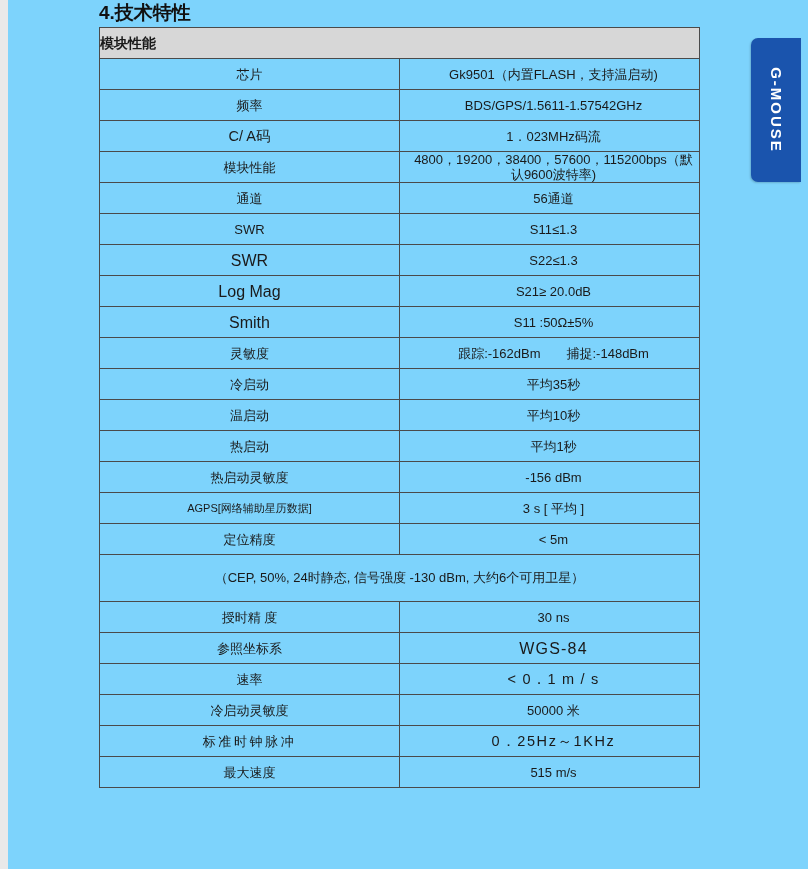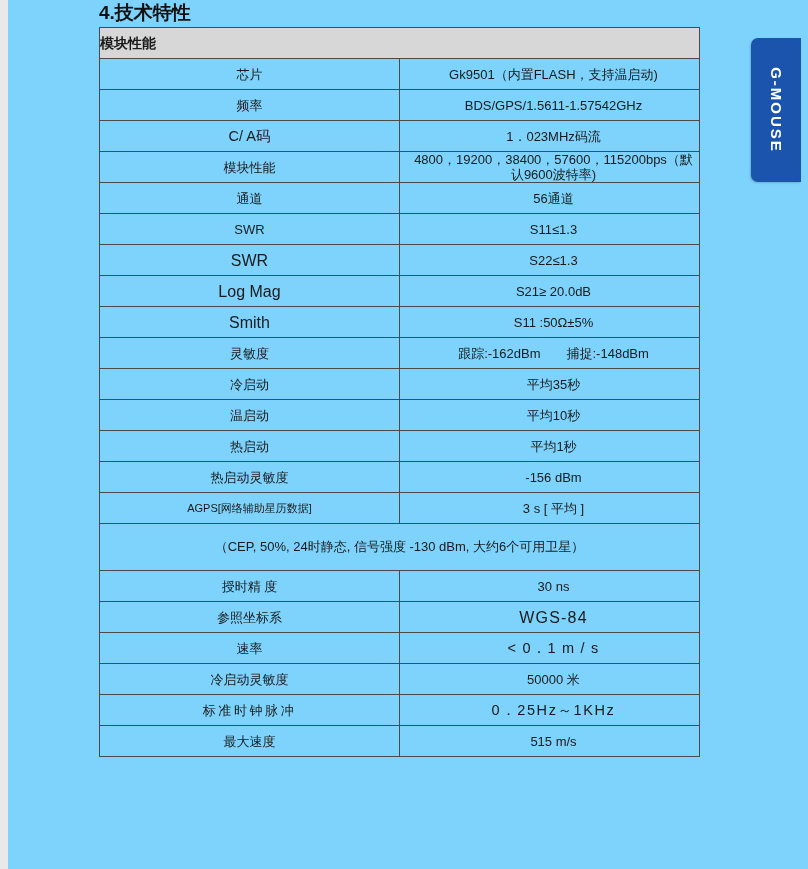--- a/index.html
+++ b/index.html
@@ -290,20 +290,28 @@
 
       <tr>
         <td class="col-label">
             <span class="lbl fs-sm">AGPS[网络辅助星历数据]</span>
           </td>
         <td class="col-value">
             <span class="val fs-base">3 s [ 平均 ]</span>
           </td>
       </tr>
 
+      <tr>
+        <td class="col-label">
+            <span class="lbl fs-base">定位精度</span>
+          </td>
+        <td class="col-value">
+            <span class="val fs-base">&lt; 5m</span>
+          </td>
+      </tr>
 
       <tr style="height:47px">
         <td class="merged" colspan="2">
           <span>（CEP, 50%, 24时静态, 信号强度 -130 dBm, 大约6个可用卫星）</span>
         </td>
       </tr>
 
       <tr>
         <td class="col-label">
             <span class="lbl fs-base">授时精 度</span>

